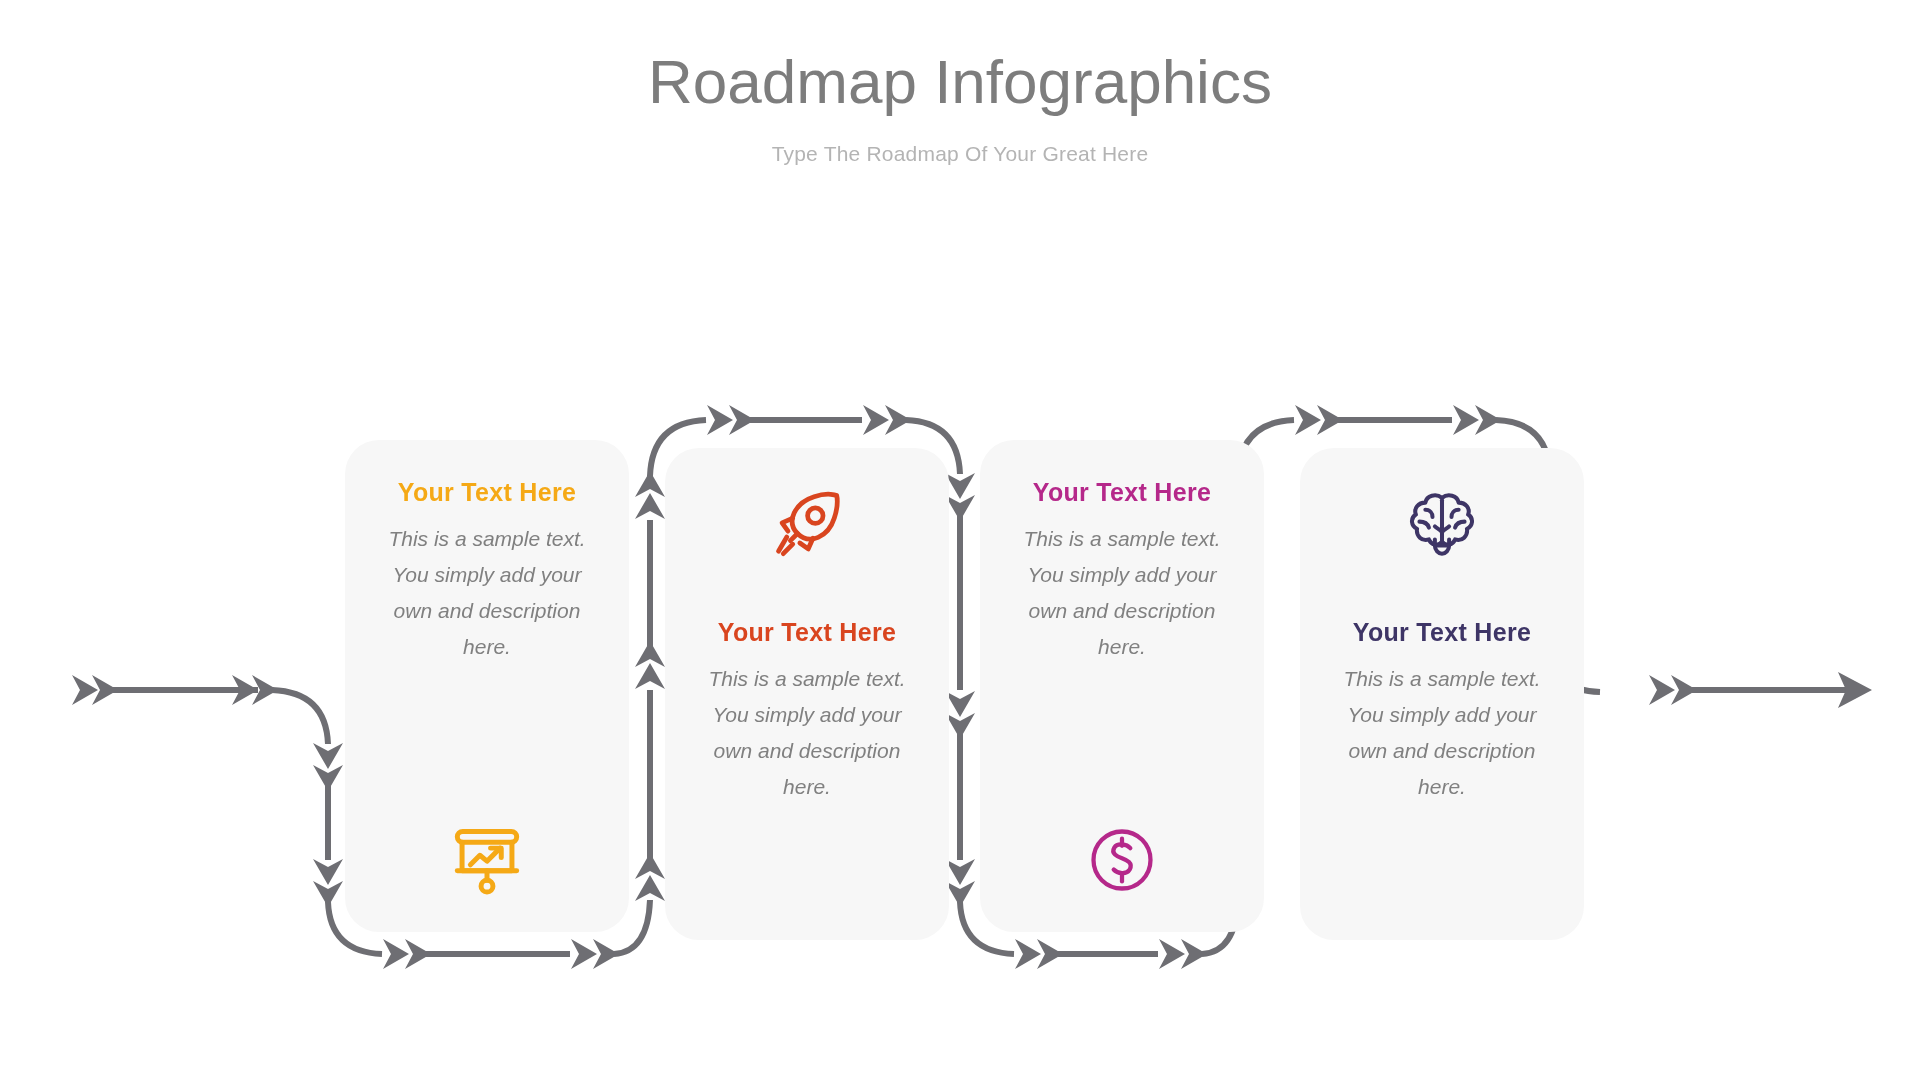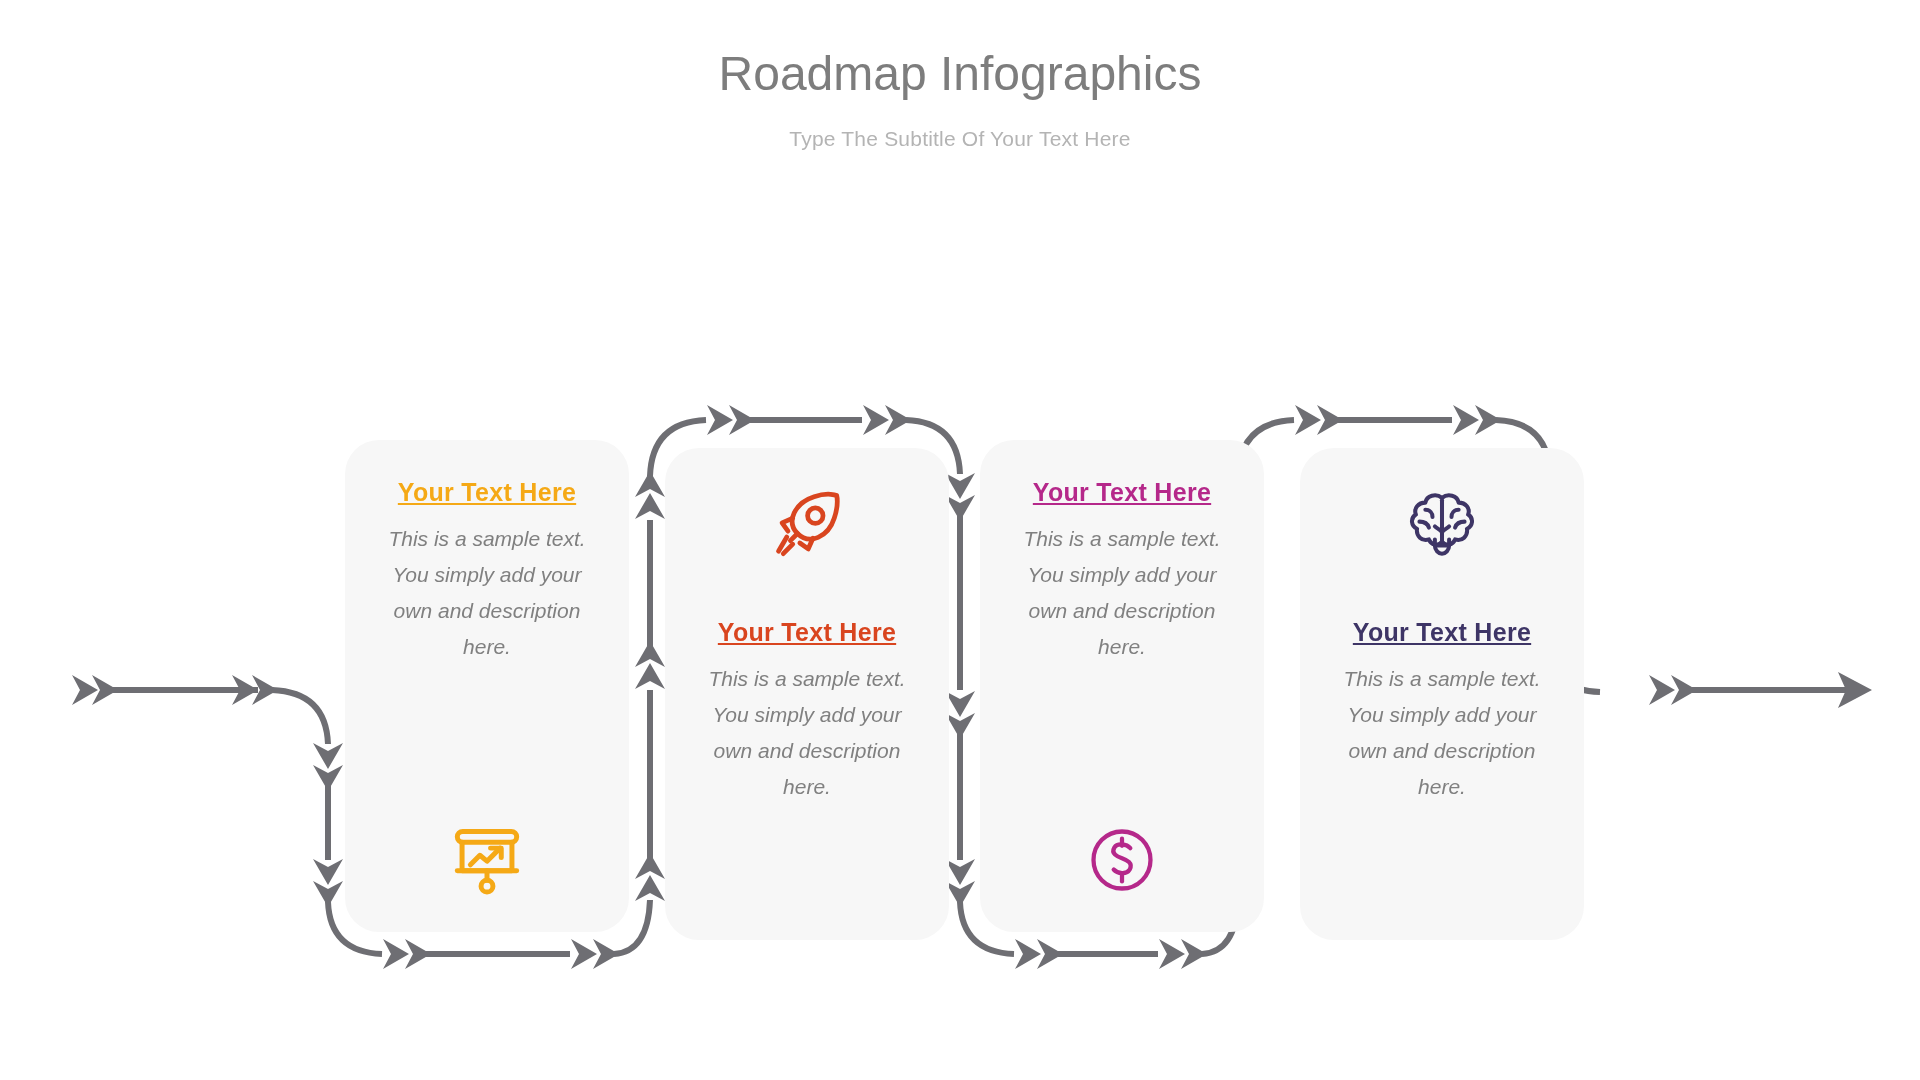--- a/index.html
+++ b/index.html
@@ -26,21 +26,21 @@
 
   
   .header {
     position: absolute;
     left: 0;
     top: 48px;
     width: 1920px;
     text-align: center;
   }
   .title {
-    font-size: 48px;
+    font-size: 62px;
     font-weight: 400;
     color: #7d7d7d;
     letter-spacing: 0px;
     line-height: 1.1;
     margin: 0;
   }
   .subtitle {
     font-size: 21px;
     font-weight: 400;
     color: #b4b4b4;
@@ -73,21 +73,20 @@
     flex-direction: column;
     align-items: center;
   }
   .card-heading {
     font-size: 25px;
     font-weight: bold;
     letter-spacing: 0.3px;
     margin: 0;
     text-align: center;
     white-space: nowrap;
-    text-decoration: underline;
   }
   .card-body {
     font-size: 21px;
     color: #808080;
     line-height: 1.72;
     text-align: center;
     margin: 14px 0 0 0;
     width: 224px;
     font-style: italic;
   }
@@ -101,21 +100,21 @@
 
   .spacer-flex { flex: 1 1 auto; }
 </style>
 </head>
 <body>
 
 <div id="slide">
 
   <div class="header">
     <h1 class="title">Roadmap Infographics</h1>
-    <p class="subtitle">Type The Subtitle Of Your Text Here</p>
+    <p class="subtitle">Type The Roadmap Of Your Great Here</p>
   </div>
 
   <svg id="path-layer" width="1920" height="1080" viewBox="0 0 1920 1080">
     <defs>
 
       <g id="chev">
         <path d="M -13,-15 L 13,0 L -13,15 L -5,0 Z" fill="#6e6e73"></path>
       </g>
     </defs>
 

